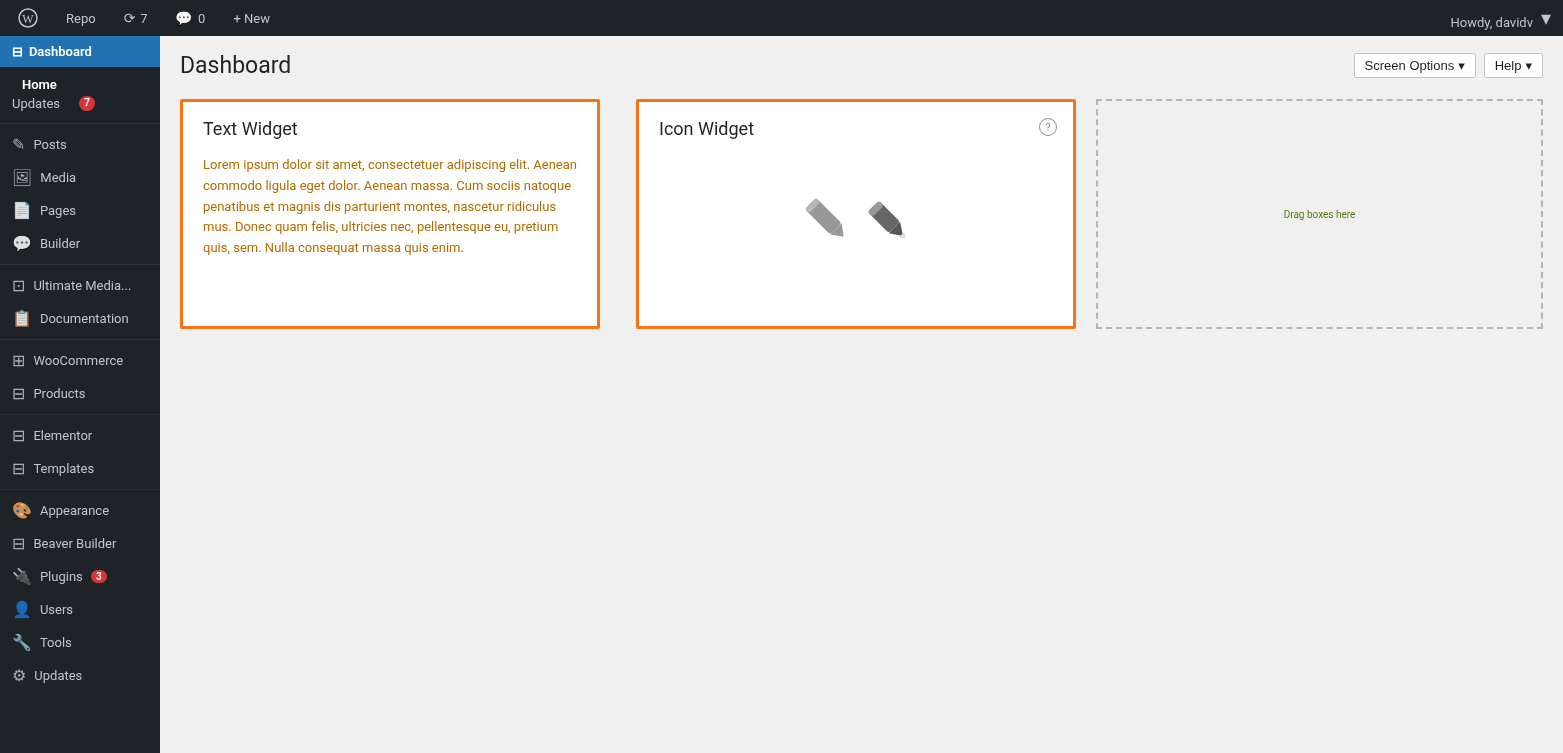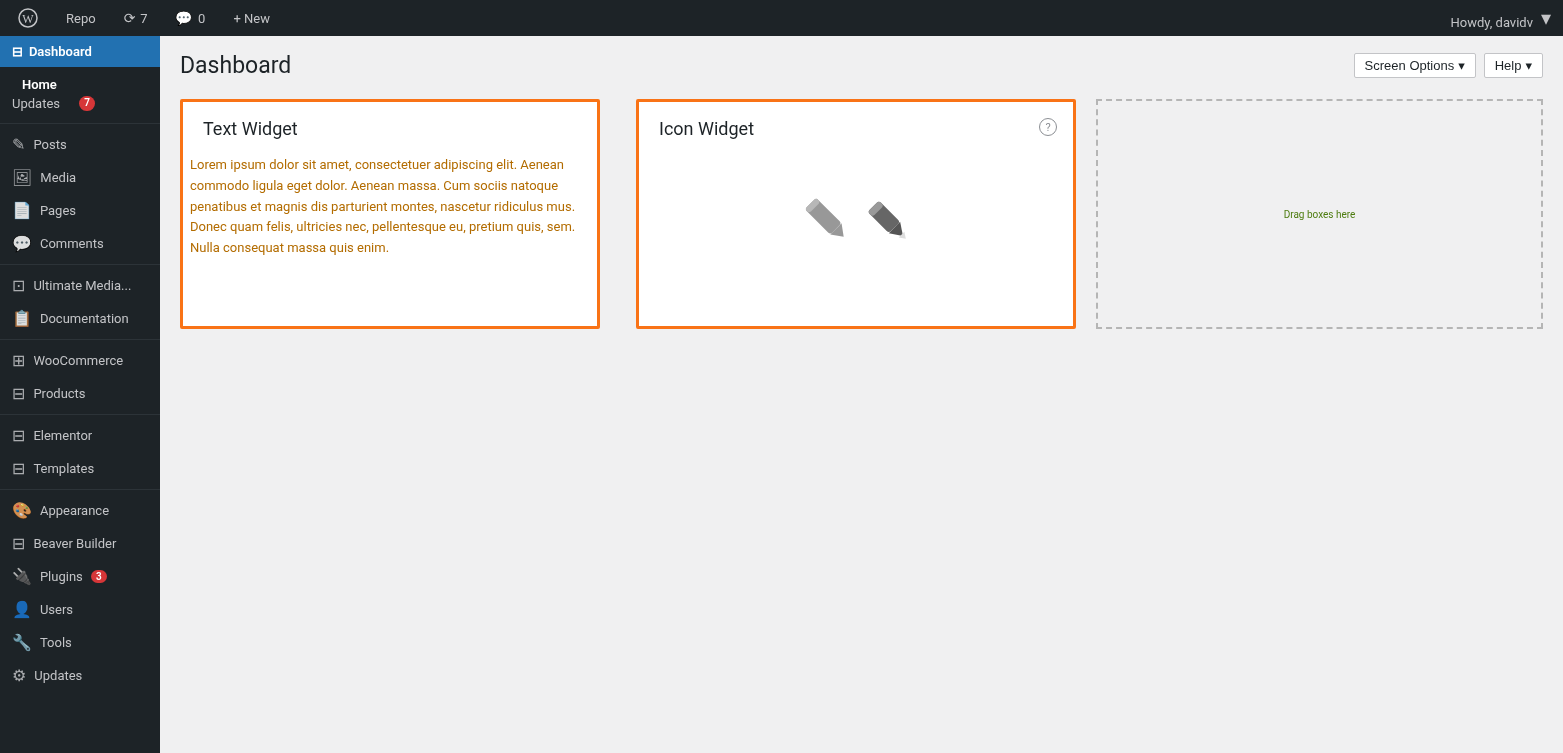--- a/index.html
+++ b/index.html
@@ -162,21 +162,21 @@
       border: 1.5px solid #8c8f94;
       border-radius: 50%;
       display: flex;
       align-items: center;
       justify-content: center;
       font-size: 11px;
       color: #8c8f94;
       cursor: pointer;
     }
     .widget-text-content {
-      padding: 6px 7px 20px;
+      padding: 6px 20px 20px;
       font-size: 13px;
       line-height: 1.6;
       color: #b36c00;
     }
     .widget-icon-area {
       display: flex;
       align-items: center;
       justify-content: center;
       padding: 40px 20px;
     }
@@ -260,21 +260,21 @@
       <span>Media</span>
     </div>
 
     <div class="sidebar-item">
       <span class="sidebar-icon">📄</span>
       <span>Pages</span>
     </div>
 
     <div class="sidebar-item">
       <span class="sidebar-icon">💬</span>
-      <span>Comments</span>
+      <span>Builder</span>
     </div>
 
     <div class="sidebar-divider"></div>
 
     <div class="sidebar-item">
       <span class="sidebar-icon">⊡</span>
       <span>Ultimate Media...</span>
     </div>
 
     <div class="sidebar-item">

